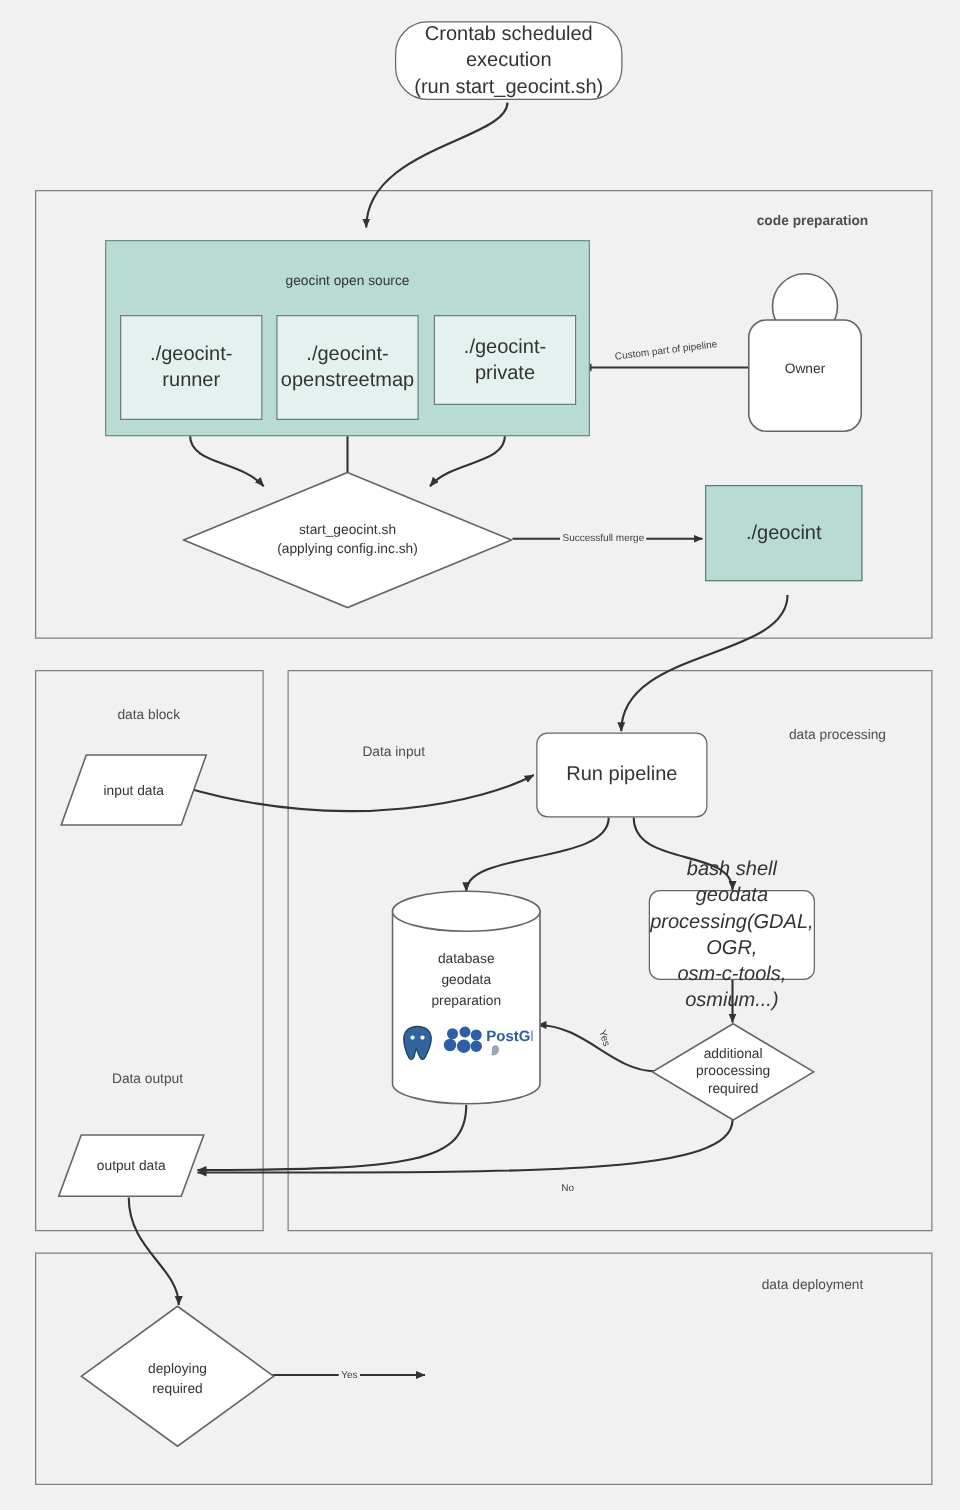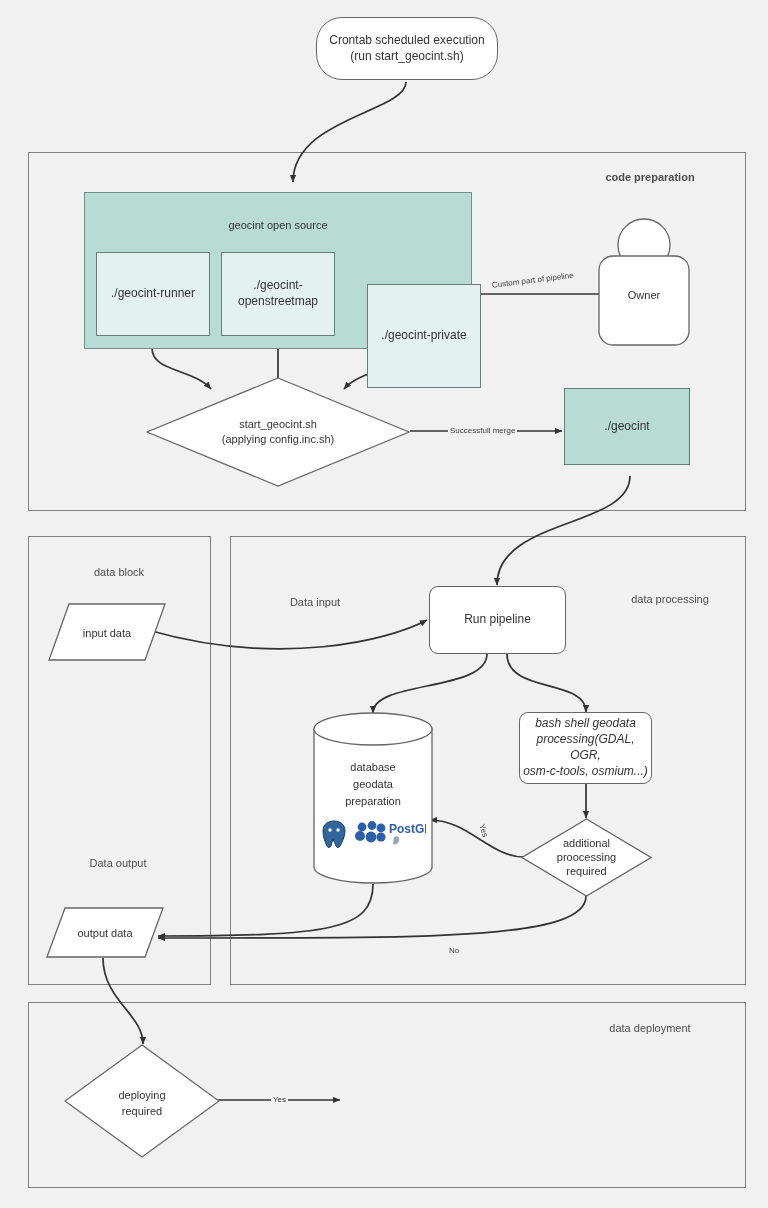--- a/index.html
+++ b/index.html
@@ -17,21 +17,21 @@
   svg.layer {
     position: absolute; left: 0; top: 0;
     width: 768px; height: 1208px;
     pointer-events: none;
   }
   .node {
     position: absolute;
     display: flex; align-items: center; justify-content: center;
     text-align: center;
     color: #333333;
-    font-size: 12px;
+    font-size: 16px;
     line-height: 1.32;
   }
   .grp {
     border: 1.3px solid #808080;
     background: transparent;
   }
   .grp-label {
     position: absolute;
     color: #4d4d4d;
     font-size: 11px;
@@ -94,21 +94,21 @@
 
 <div id="canvas">
 
   <div class="grp" style="position:absolute;left:28px;top:152px;width:718px;height:359px;"></div>
   <div class="grp-label" style="left:560px;top:171px;width:180px;font-weight:bold;">code preparation</div>
 
   <div class="grp" style="position:absolute;left:28px;top:536px;width:183px;height:449px;"></div>
   <div class="grp-label" style="left:44px;top:566px;width:150px;">data block</div>
 
   <div class="grp" style="position:absolute;left:230px;top:536px;width:516px;height:449px;"></div>
-  <div class="grp-label" style="left:590px;top:582px;width:160px;margin-top:11px;">data processing</div>
+  <div class="grp-label" style="left:590px;top:582px;width:160px;">data processing</div>
 
   <div class="grp" style="position:absolute;left:28px;top:1002px;width:718px;height:186px;"></div>
   <div class="grp-label" style="left:560px;top:1022px;width:180px;">data deployment</div>
 
   <svg class="layer" viewBox="0 0 768 1208">
     <defs>
       <marker id="ah" markerWidth="9" markerHeight="9" refX="7.2" refY="3.2" orient="auto" markerUnits="userSpaceOnUse">
         <path d="M0,0 L7.6,3.2 L0,6.4 z" fill="#333333"></path>
       </marker>
     </defs>
@@ -157,21 +157,21 @@
 
   <div class="node teal-inner" style="left:96px;top:252px;width:114px;height:84px;">
     <span>./geocint-runner</span>
   </div>
 
   <div class="node teal-inner" style="left:221px;top:252px;width:114px;height:84px;flex-direction:column;">
     <span>./geocint-</span>
     <span>openstreetmap</span>
   </div>
 
-  <div class="node teal-inner" style="left:367px;top:252px;width:114px;height:104px;margin-top:32px;">
+  <div class="node teal-inner" style="left:347px;top:252px;width:114px;height:72px;">
     <span>./geocint-private</span>
   </div>
 
   <div class="actor-wrap" style="left:598px;top:218px;width:92px;height:128px;">
     <svg width="92" height="128" viewBox="0 0 92 128" style="position:absolute;left:0;top:0;">
       <circle cx="46" cy="27" r="26" fill="#ffffff" stroke="#666666" stroke-width="1.3"></circle>
       <rect x="1" y="38" width="90" height="89" rx="14" ry="14" fill="#ffffff" stroke="#666666" stroke-width="1.3"></rect>
     </svg>
     <div class="shape-text" style="top:70px;">Owner</div>
   </div>

